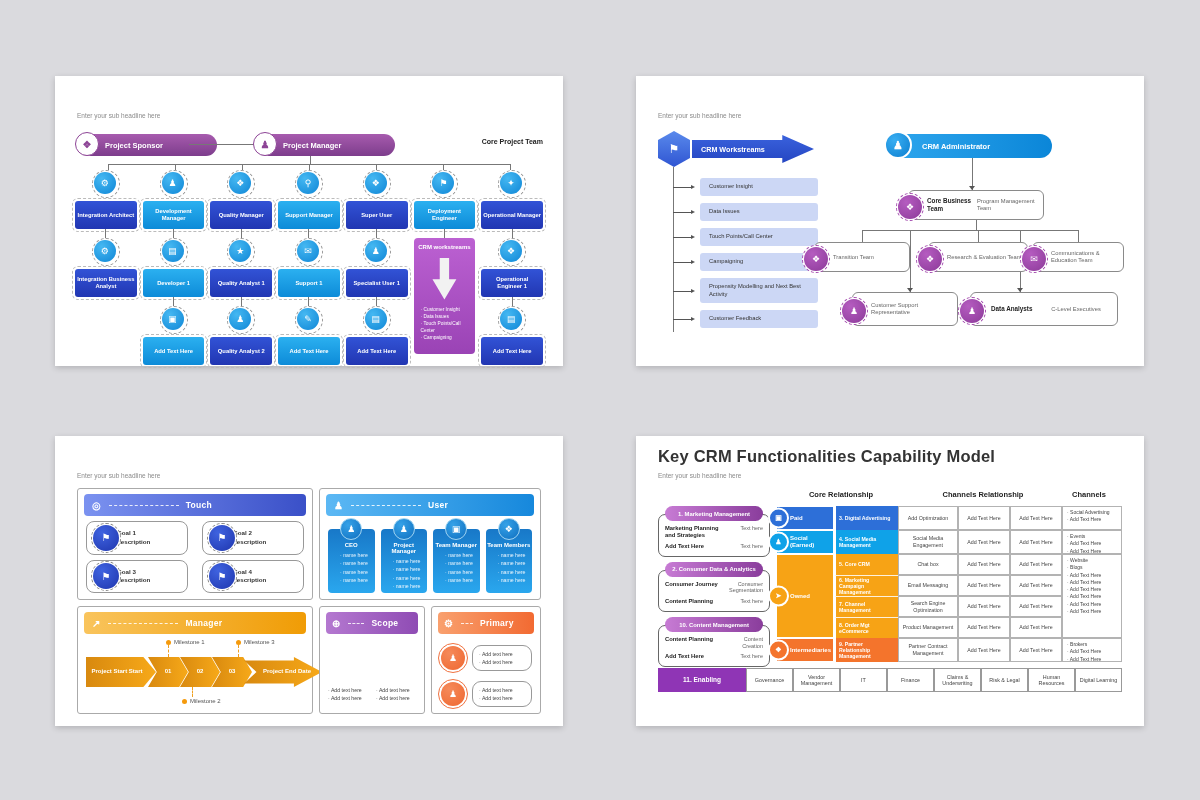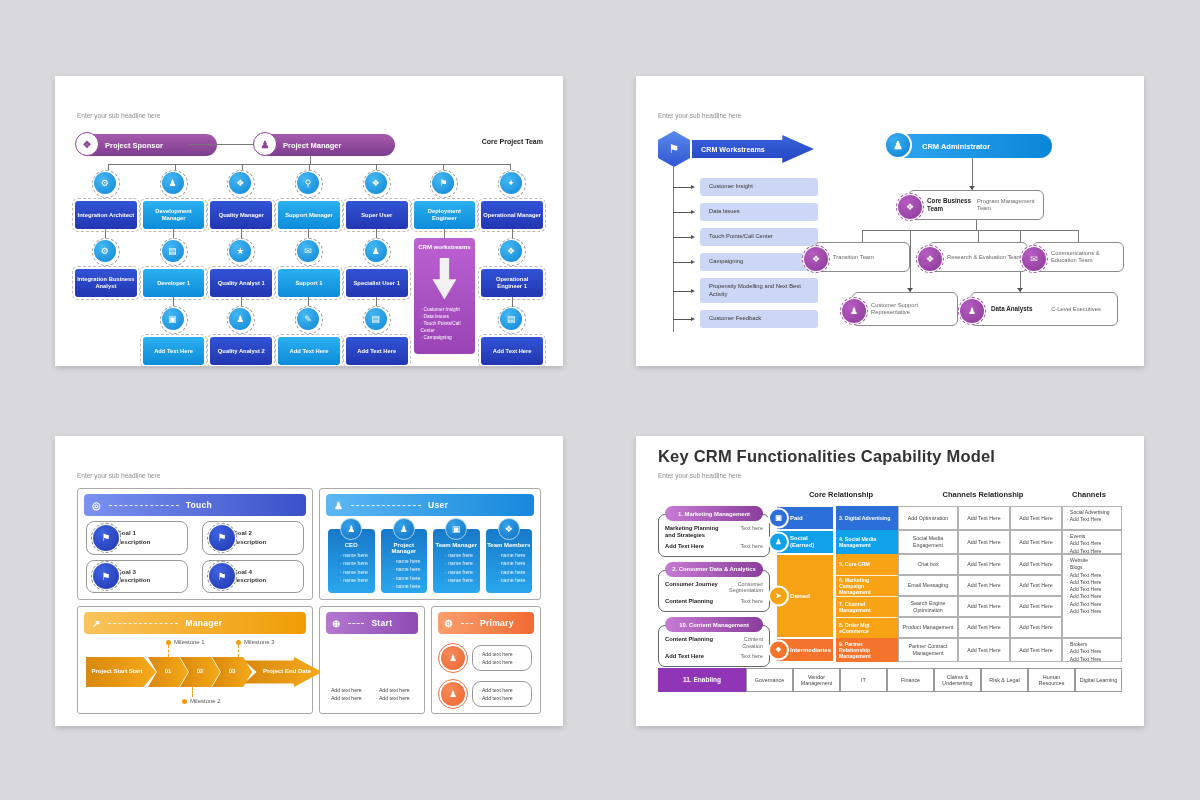--- a/index.html
+++ b/index.html
@@ -433,21 +433,21 @@
     <div class="mst" style="left:104px;top:91px">
         <span class="mdot"></span>
         <span>Milestone 2</span>
       </div>
   </div>
 
   <div class="panel" style="left:264px;top:170px;width:106px;height:108px">
     <div class="phead sch" style="padding-left:6px">
       <span class="phic">⊕</span>
       <span class="pdash" style="max-width:16px"></span>
-      <span class="phlbl">Start</span>
+      <span class="phlbl">Scope</span>
     </div>
     <div class="blts">
       <div class="blt">Add text here</div>
       <div class="blt">Add text here</div>
       <div class="blt">Add text here</div>
       <div class="blt">Add text here</div>
     </div>
   </div>
 
   <div class="panel" style="left:376px;top:170px;width:110px;height:108px">

